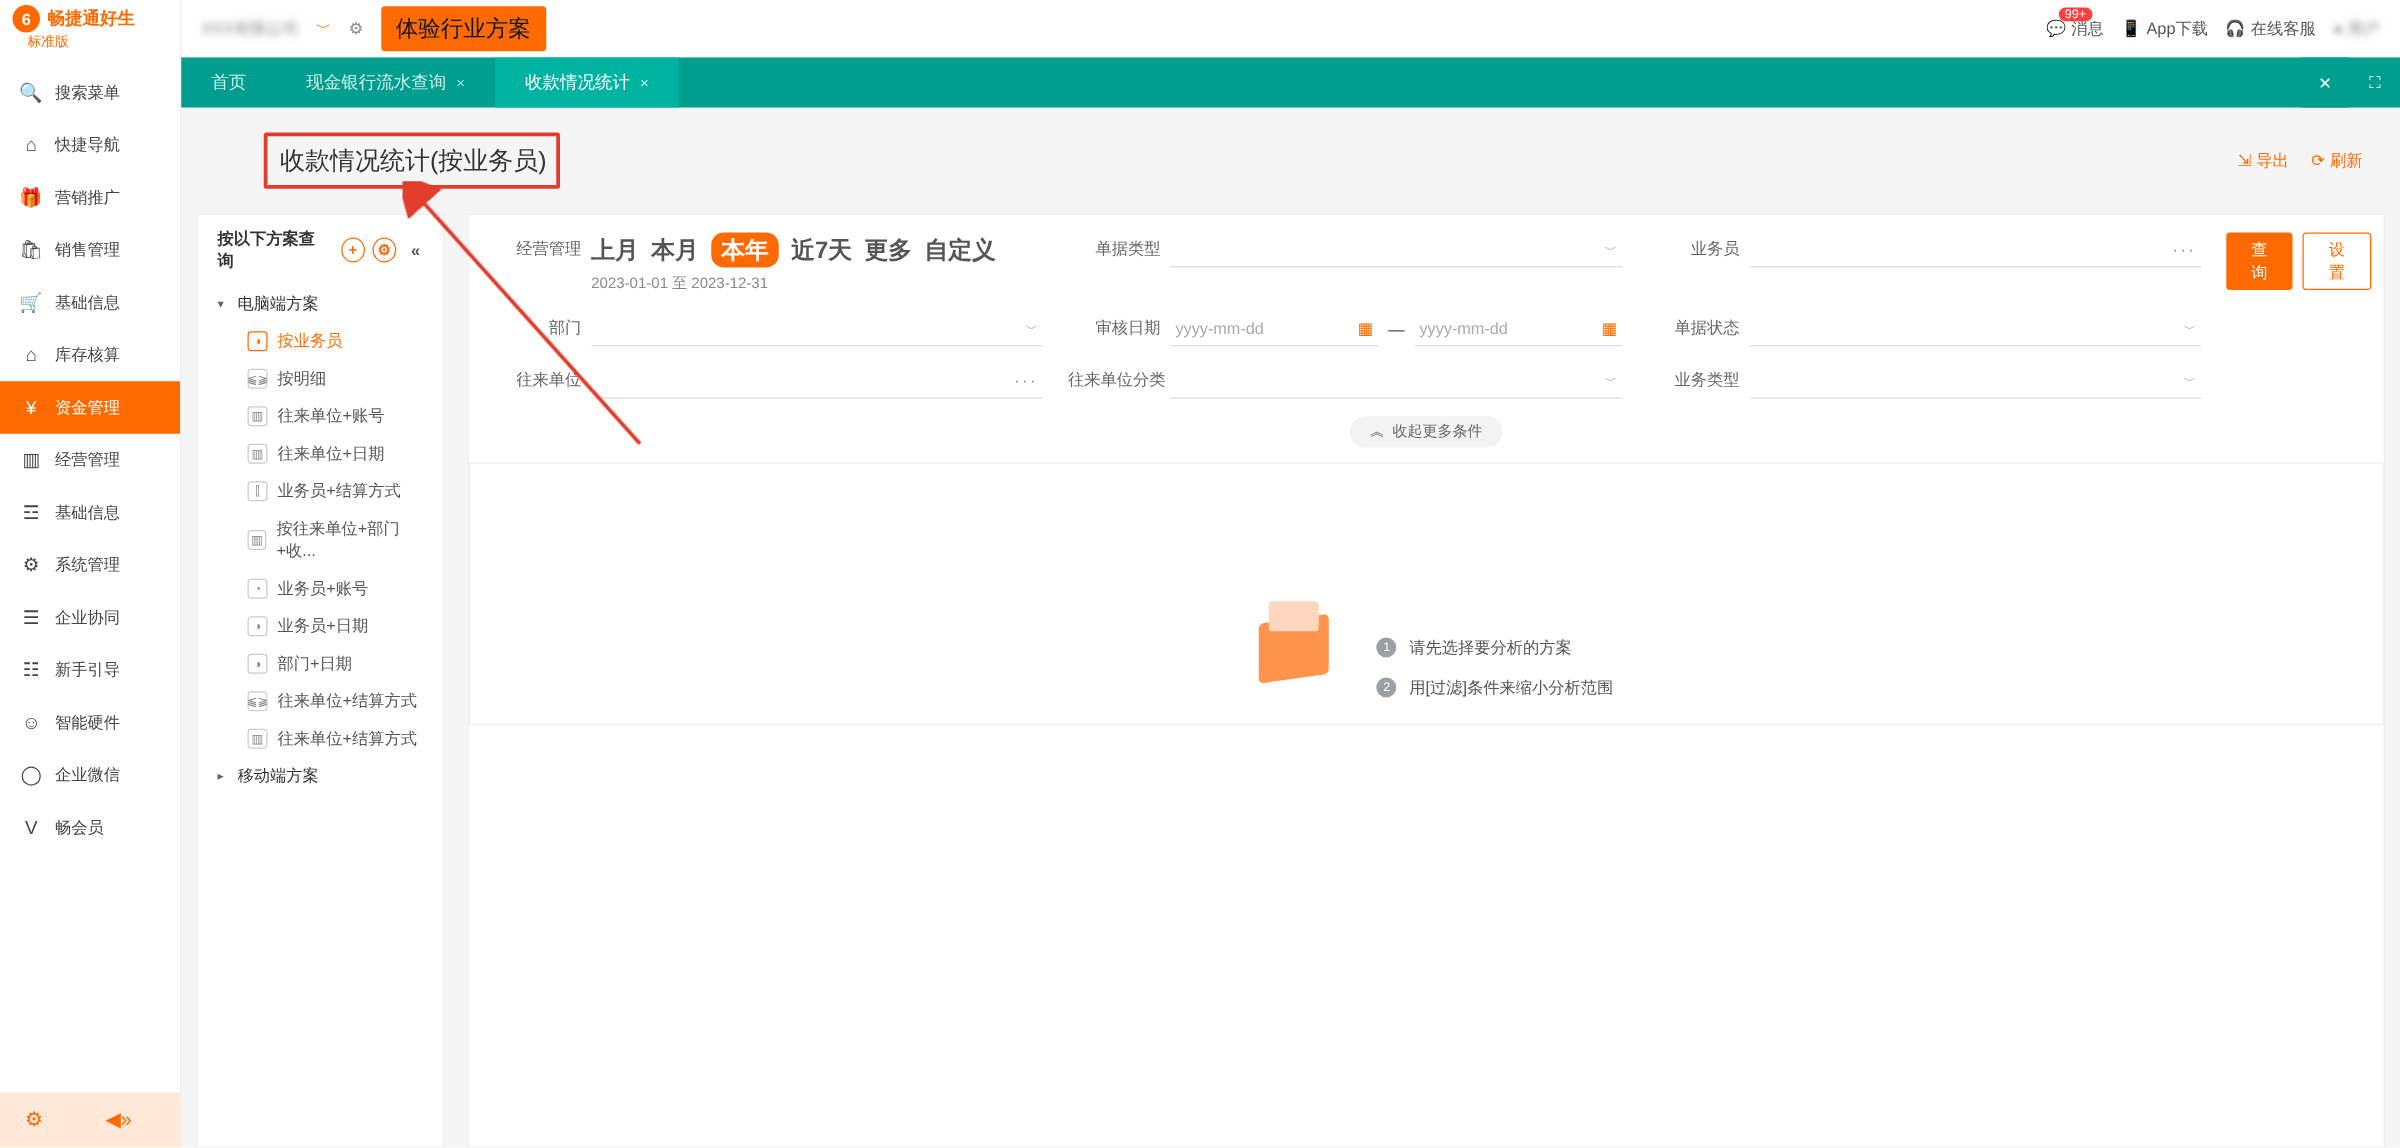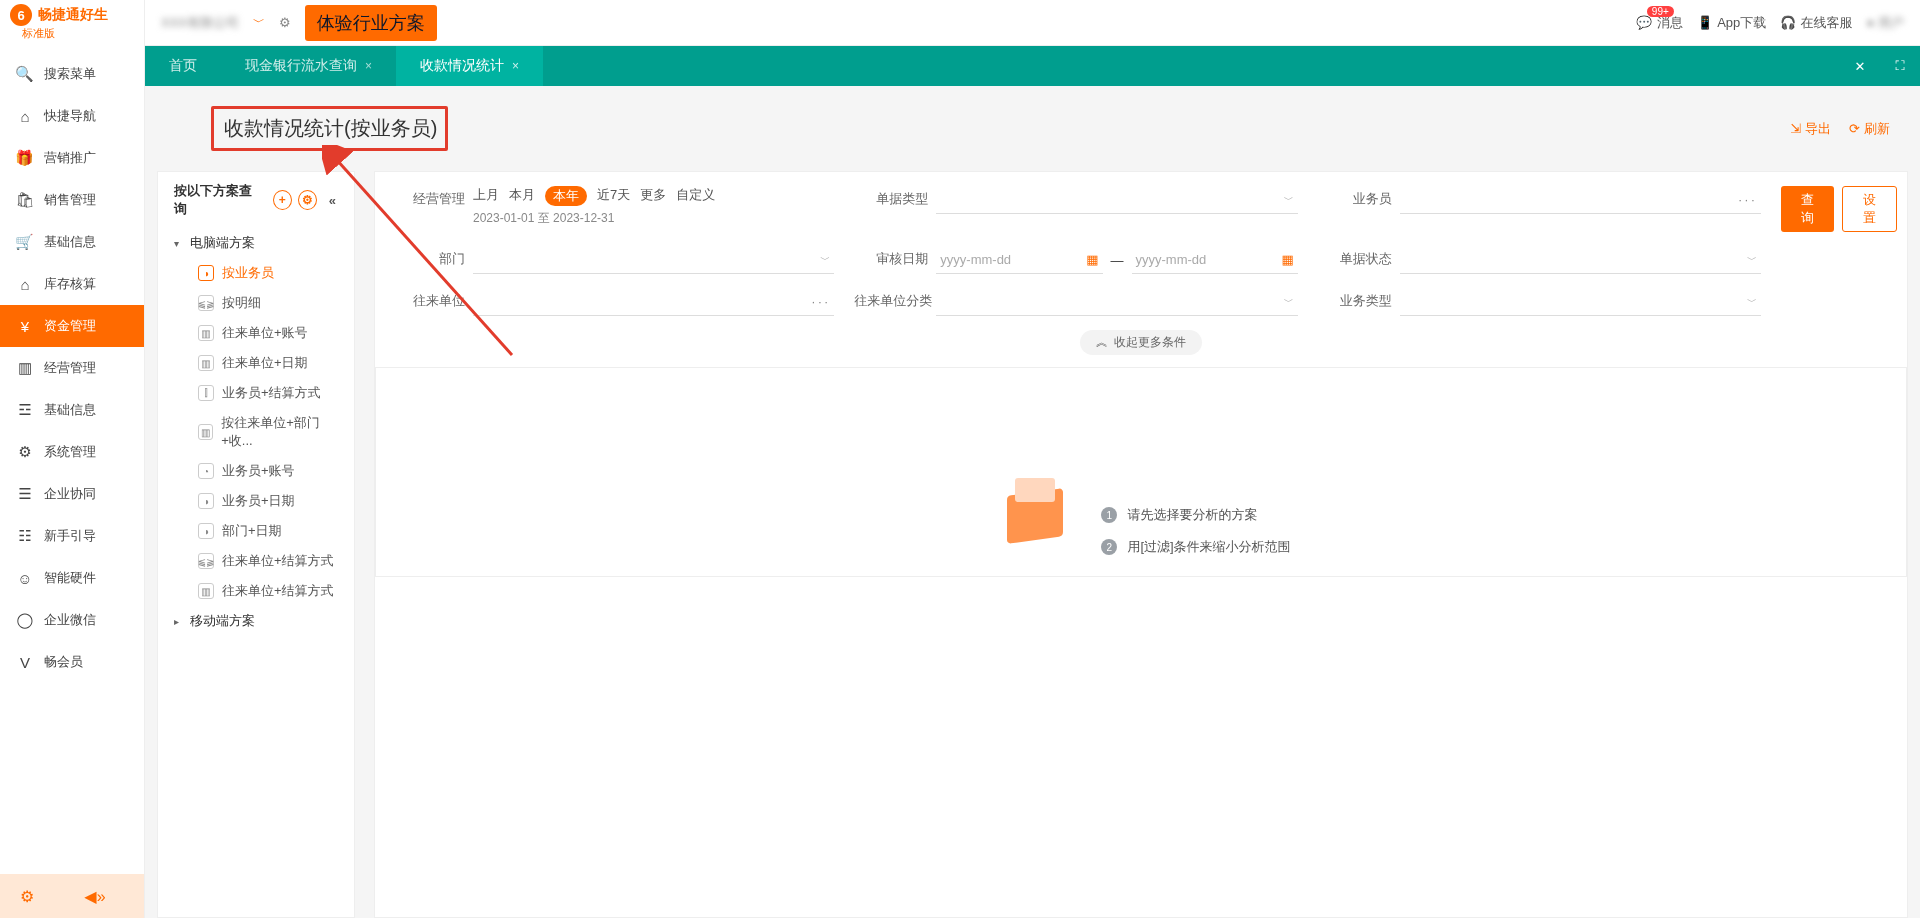--- a/index.html
+++ b/index.html
@@ -68,21 +68,21 @@
 
   .filter-panel { flex: 1; background: #fff; border: 1px solid #eee; display: flex; flex-direction: column; }
   .filter-grid { display: grid; grid-template-columns: repeat(3, 1fr) 110px; gap: 14px 20px; padding: 14px 16px 8px 16px; align-items: start; }
   .frow { display: flex; align-items: flex-start; gap: 8px; }
   .flabel { width: 74px; text-align: right; color: #666; padding-top: 4px; font-size: 13px; white-space: nowrap; }
   .fctrl { flex: 1; }
   .sel { border-bottom: 1px solid #ddd; height: 28px; display: flex; align-items: center; justify-content: flex-end; color: #aaa; padding: 0 4px; cursor: pointer; }
   .sel .caret { font-size: 10px; }
   .sel .more { color: #888; letter-spacing: 2px; }
   .date-ctrl { display: flex; flex-direction: column; gap: 4px; }
-  .date-chips { display: flex; align-items: flex-start; gap: 10px; font-size: 13px; color: #555; }
+  .date-chips { display: flex; align-items: center; gap: 10px; font-size: 19px; color: #555; font-weight: bold; }
   .chip { cursor: pointer; }
   .chip.active { background: #ff6a00; color: #fff; border-radius: 10px; padding: 1px 8px; }
   .date-range { color: #888; font-size: 12px; }
   .date-inputs { display: flex; align-items: center; gap: 8px; }
   .dinp { flex: 1; border-bottom: 1px solid #ddd; height: 28px; display: flex; align-items: center; justify-content: space-between; color: #aaa; padding: 0 4px; }
   .dinp .cal { color: #ff6a00; }
 
   .btn-col { display: flex; gap: 8px; align-items: center; }
   .btn-primary { background: #ff6a00; color: #fff; border: none; border-radius: 3px; padding: 5px 20px; cursor: pointer; font-size: 13px; }
   .btn-outline { background: #fff; color: #ff6a00; border: 1px solid #ff6a00; border-radius: 3px; padding: 4px 20px; cursor: pointer; font-size: 13px; }

